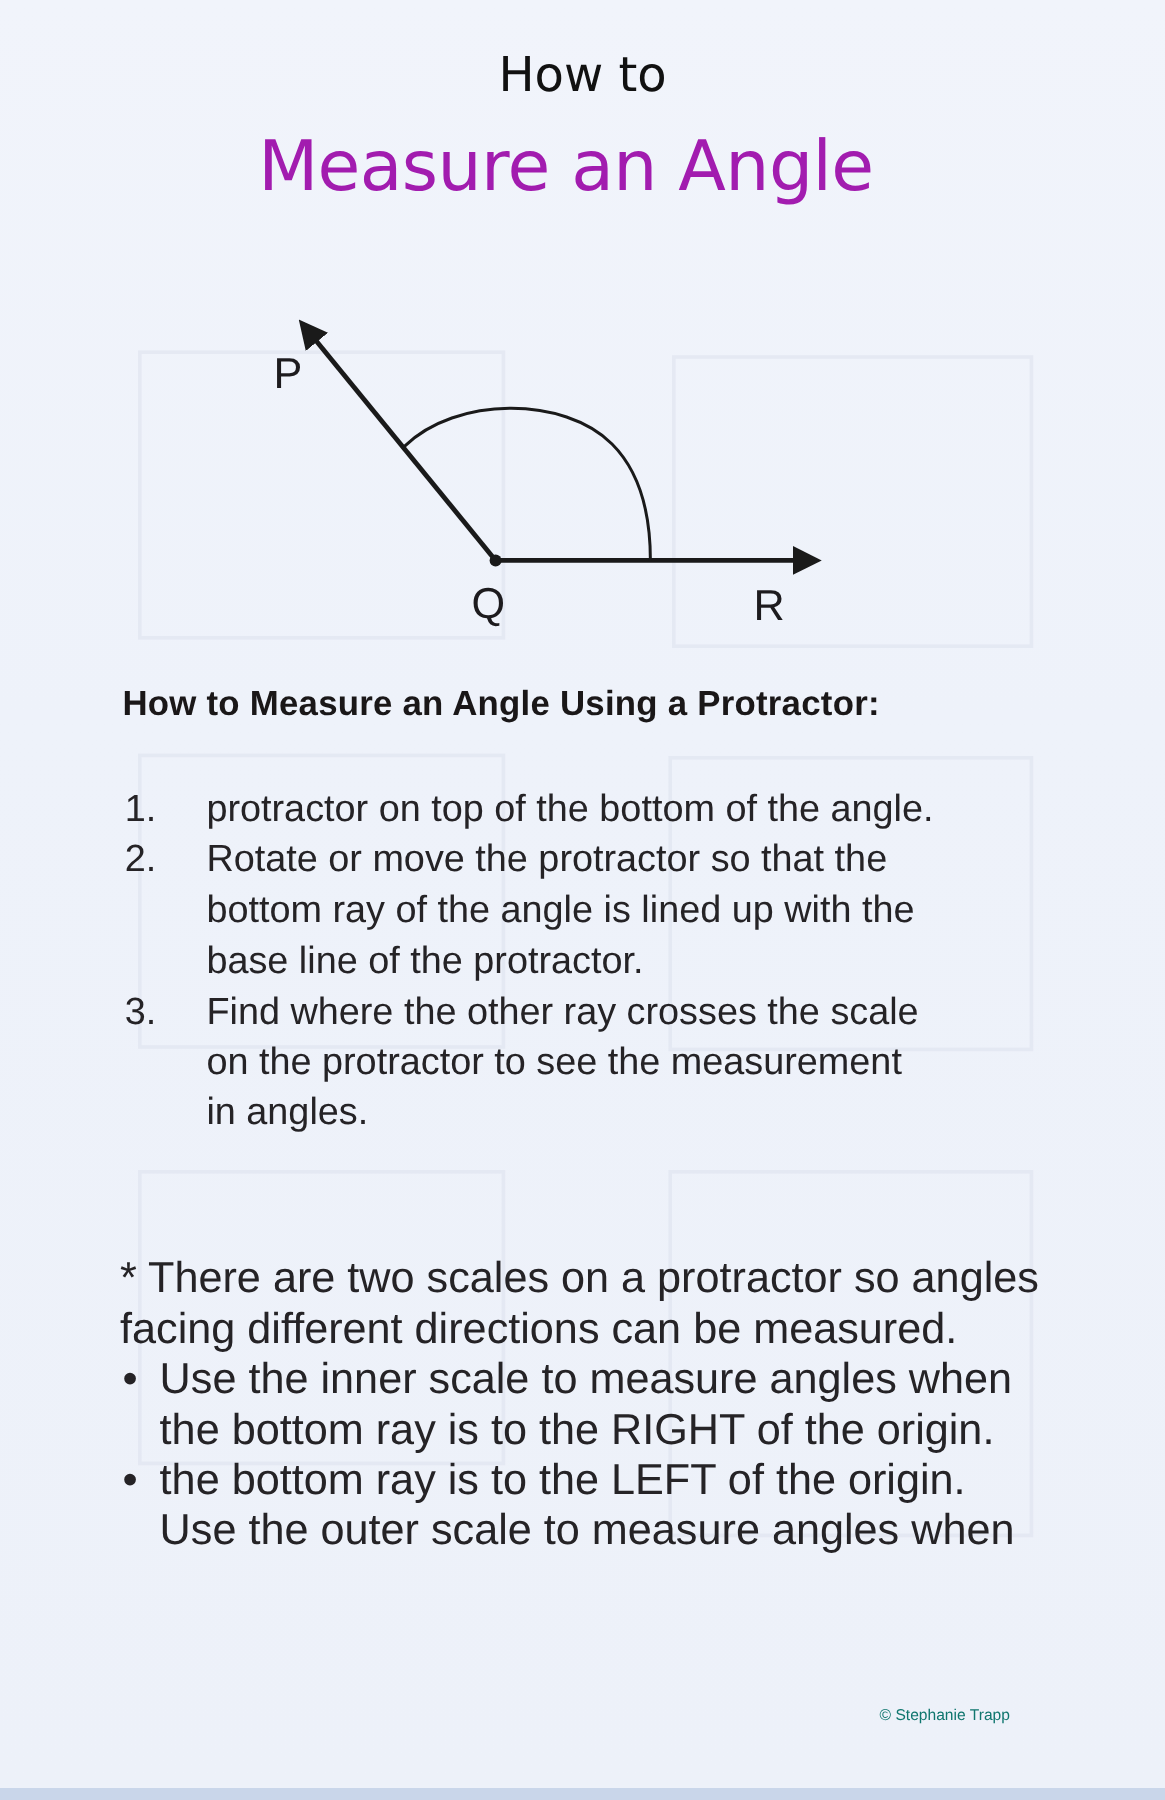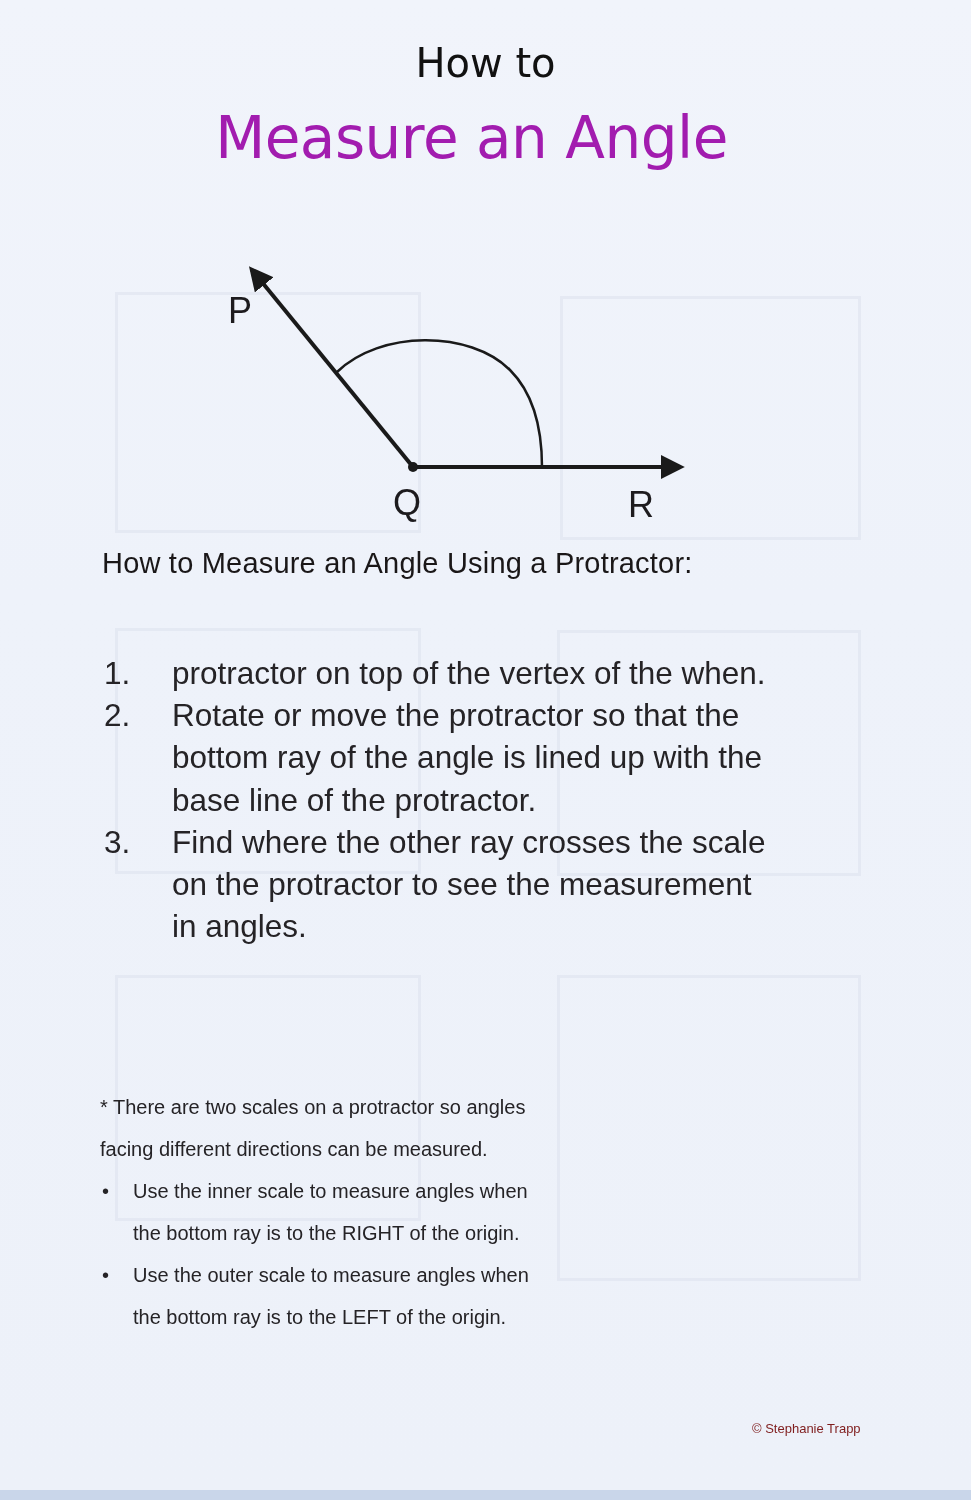--- a/index.html
+++ b/index.html
@@ -23,32 +23,32 @@
       position: absolute; left: 0; width: 971px; top: 40px; text-align: center;
       font-family: "DejaVu Sans", sans-serif; font-size: 40px; color: #111;
     }
     .title-large {
       position: absolute; left: 0; width: 943px; top: 104px; text-align: center;
       font-family: "DejaVu Sans", sans-serif; font-size: 58px; color: #a21caf;
       letter-spacing: -0.5px;
     }
     .diagram { position: absolute; left: 0; top: 0; }
     .section-heading {
-      position: absolute; left: 102px; top: 547px;
-      font-size: 29px; font-weight: normal; color: #1a1718; letter-spacing: 0.2px;
+      position: absolute; left: 102px; top: 571px;
+      font-size: 29px; font-weight: bold; color: #1a1718; letter-spacing: 0.2px;
     }
     .steps { position: absolute; left: 104px; top: 652px; width: 830px; }
     .step { position: relative; padding-left: 68px; font-size: 31.5px; line-height: 42.2px; color: #252326; }
     .step-num { position: absolute; left: 0; top: 0; }
-    .note { position: absolute; left: 100px; top: 1044px; width: 830px; font-size: 20px; line-height: 42px; color: #252326; margin-top: 42px; }
+    .note { position: absolute; left: 100px; top: 1044px; width: 830px; font-size: 36px; line-height: 42px; color: #252326; }
     .bullets { margin-top: 0; }
     .bullet { position: relative; padding-left: 33px; }
     .bullet-dot { position: absolute; left: 2px; top: 0; }
     .copyright {
-      position: absolute; left: 752px; top: 1421px; font-size: 13px; color: #7f1d1d;
+      position: absolute; left: 733px; top: 1421px; font-size: 13px; color: #0f766e;
     }
   </style>
 </head>
 <body>
 
 <div class="paper"></div>
 <div class="bottom-strip"></div>
 
 <div class="ghost-box" style="left:115px;top:292px;width:300px;height:235px;"></div>
 <div class="ghost-box" style="left:560px;top:296px;width:295px;height:238px;"></div>
@@ -77,21 +77,21 @@
   <text x="228" y="323" font-family="Liberation Sans, sans-serif" font-size="36" fill="#1d1b1e">P</text>
   <text x="393" y="515" font-family="Liberation Sans, sans-serif" font-size="36" fill="#1d1b1e">Q</text>
   <text x="628" y="517" font-family="Liberation Sans, sans-serif" font-size="36" fill="#1d1b1e">R</text>
 </svg>
 
 <div class="section-heading">How to Measure an Angle Using a Protractor:</div>
 
 <div class="steps">
   <div class="step">
     <span class="step-num">1.</span>
-    <div>protractor on top of the vertex of the when.</div>
+    <div>protractor on top of the bottom of the angle.</div>
   </div>
   <div class="step">
     <span class="step-num">2.</span>
     <div>Rotate or move the protractor so that the</div>
     <div>bottom ray of the angle is lined up with the</div>
     <div>base line of the protractor.</div>
   </div>
   <div class="step">
     <span class="step-num">3.</span>
     <div>Find where the other ray crosses the scale</div>
@@ -104,19 +104,19 @@
   <div>* There are two scales on a protractor so angles</div>
   <div>facing different directions can be measured.</div>
   <div class="bullets">
     <div class="bullet">
       <span class="bullet-dot">•</span>
       <div>Use the inner scale to measure angles when</div>
       <div>the bottom ray is to the RIGHT of the origin.</div>
     </div>
     <div class="bullet">
       <span class="bullet-dot">•</span>
+      <div>the bottom ray is to the LEFT of the origin.</div>
       <div>Use the outer scale to measure angles when</div>
-      <div>the bottom ray is to the LEFT of the origin.</div>
     </div>
   </div>
 </div>
 
 <div class="copyright">© Stephanie Trapp</div>
 
 </body></html>

